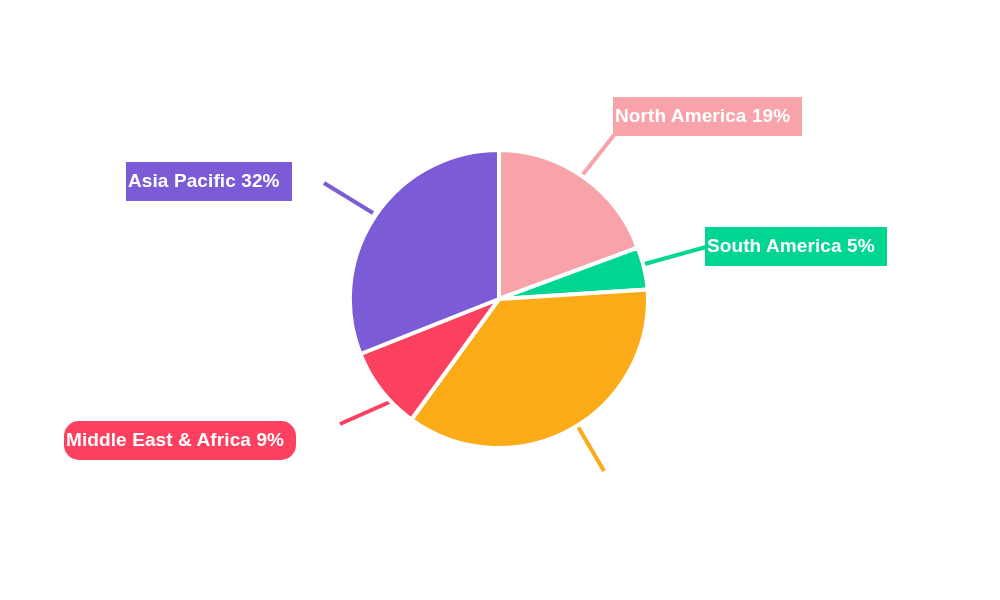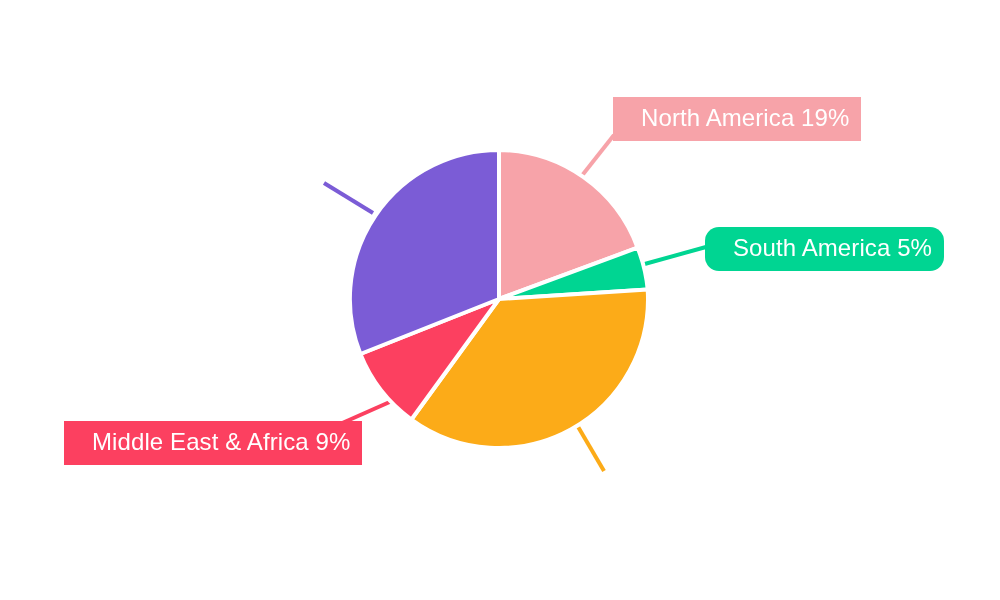--- a/index.html
+++ b/index.html
@@ -21,31 +21,32 @@
   #pie-svg {
     position: absolute;
     left: 0;
     top: 0;
     width: 1000px;
     height: 600px;
   }
   .callout-label {
     position: absolute;
     color: #ffffff;
-    font-size: 24px;
+    font-size: 19px;
     line-height: 1;
     font-family: "Liberation Sans", sans-serif;
-    padding: 9px 12px 11px 28px;
+    padding: 9px 12px 11px 2px;
     white-space: nowrap;
     letter-spacing: 0.1px;
+    font-weight: bold;
   }
   #label-north-america { left: 613px; top: 97px; }
-  #label-south-america { left: 705px; top: 227px; border-radius: 14px; }
+  #label-south-america { left: 705px; top: 227px; }
   #label-europe        { left: 602px; top: 470px; }
-  #label-middle-east   { left: 64px;  top: 421px; }
+  #label-middle-east   { left: 64px;  top: 421px; border-radius: 15px; }
   #label-asia-pacific  { left: 126px; top: 162px; }
 </style>
 </head>
 <body>
 
 <div id="chart-root">
 
   <svg id="pie-svg" viewBox="0 0 1000 600">
     <g>
       <line x1="569" y1="192" x2="614" y2="135" stroke="#F7A3A9" stroke-width="4"></line>
@@ -63,14 +64,15 @@
     </g>
   </svg>
 
   <div class="callout-label" id="label-north-america" style="background:#F7A3A9">North America 19%</div>
 
   <div class="callout-label" id="label-south-america" style="background:#00D592">South America 5%</div>
 
 
   <div class="callout-label" id="label-middle-east" style="background:#FC4060">Middle East &amp; Africa 9%</div>
 
+  <div class="callout-label" id="label-asia-pacific" style="background:#7B5CD6">Asia Pacific 32%</div>
 
 </div>
 
 </body></html>

